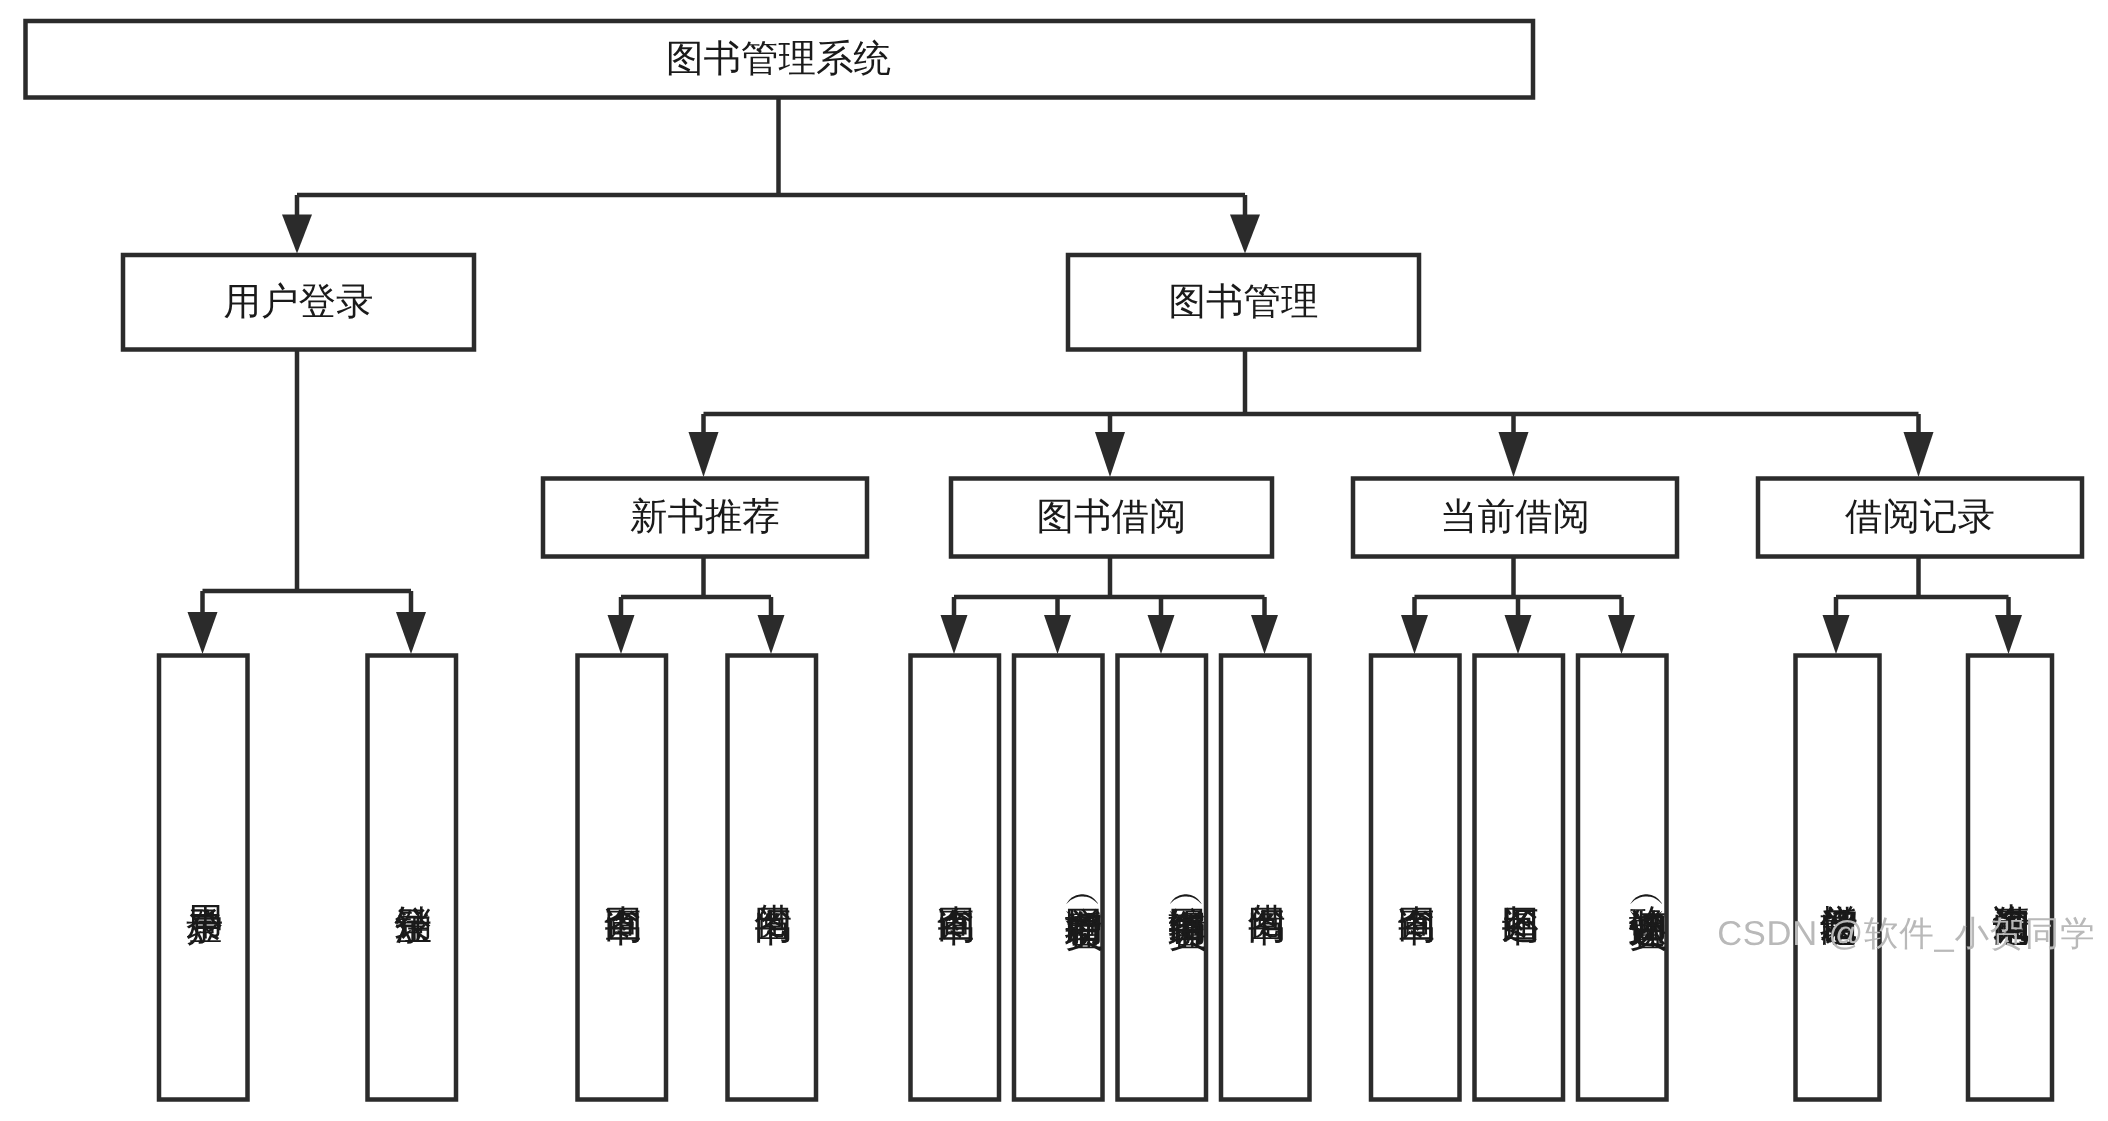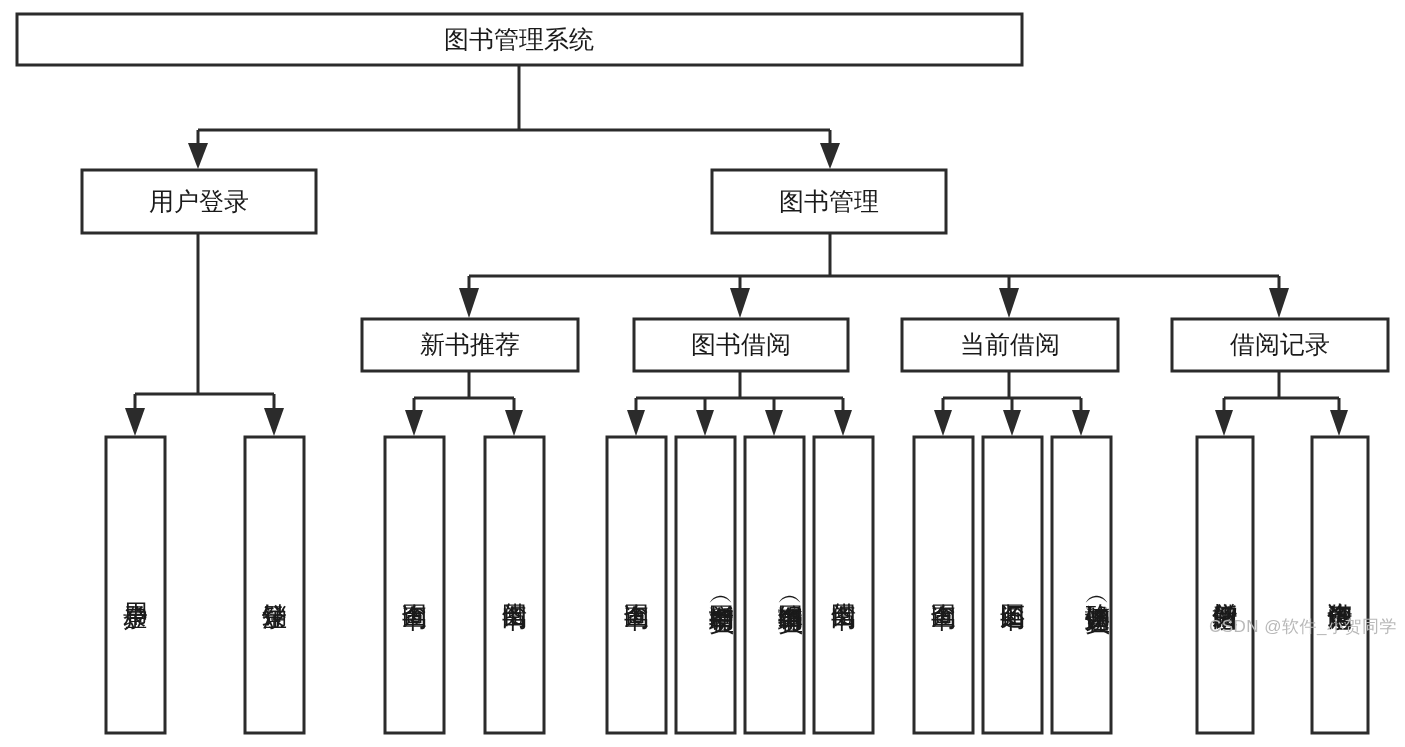--- a/index.html
+++ b/index.html
@@ -63,21 +63,21 @@
     pointer-events: none;
   }
   .node-label-v.center {
     align-items: center;
   }
   #watermark {
     position: absolute;
     right: 8px;
     bottom: 6px;
     font-family: "Liberation Sans", "DejaVu Sans", sans-serif;
-    font-size: 17px;
+    font-size: 23px;
     color: #b9b9b9;
     white-space: nowrap;
     letter-spacing: 0.5px;
   }
 </style>
 </head>
 <body>
 
 <div id="diagram-root">
 

